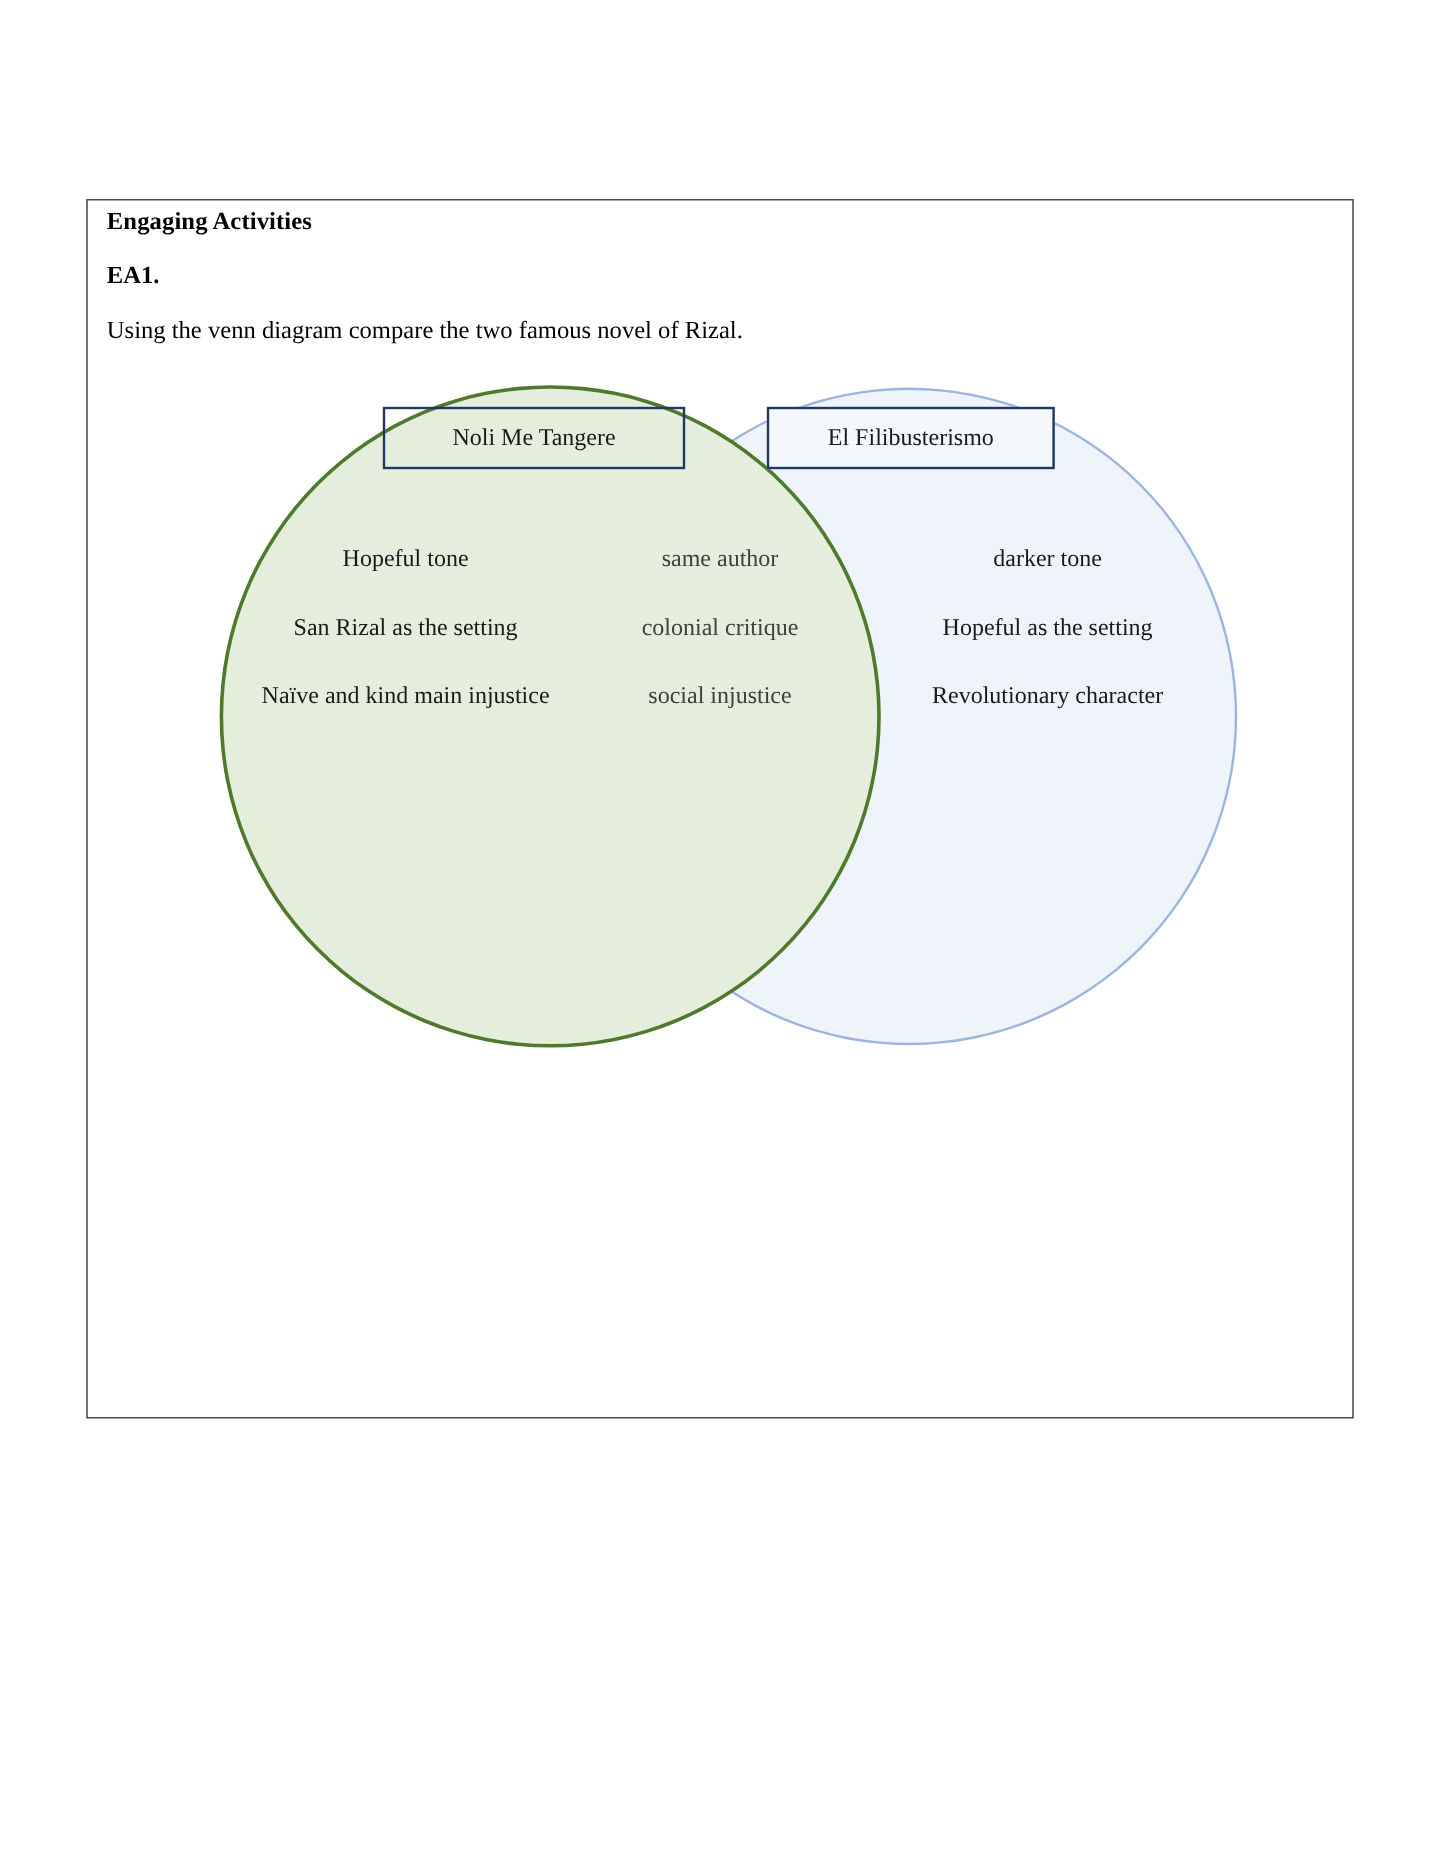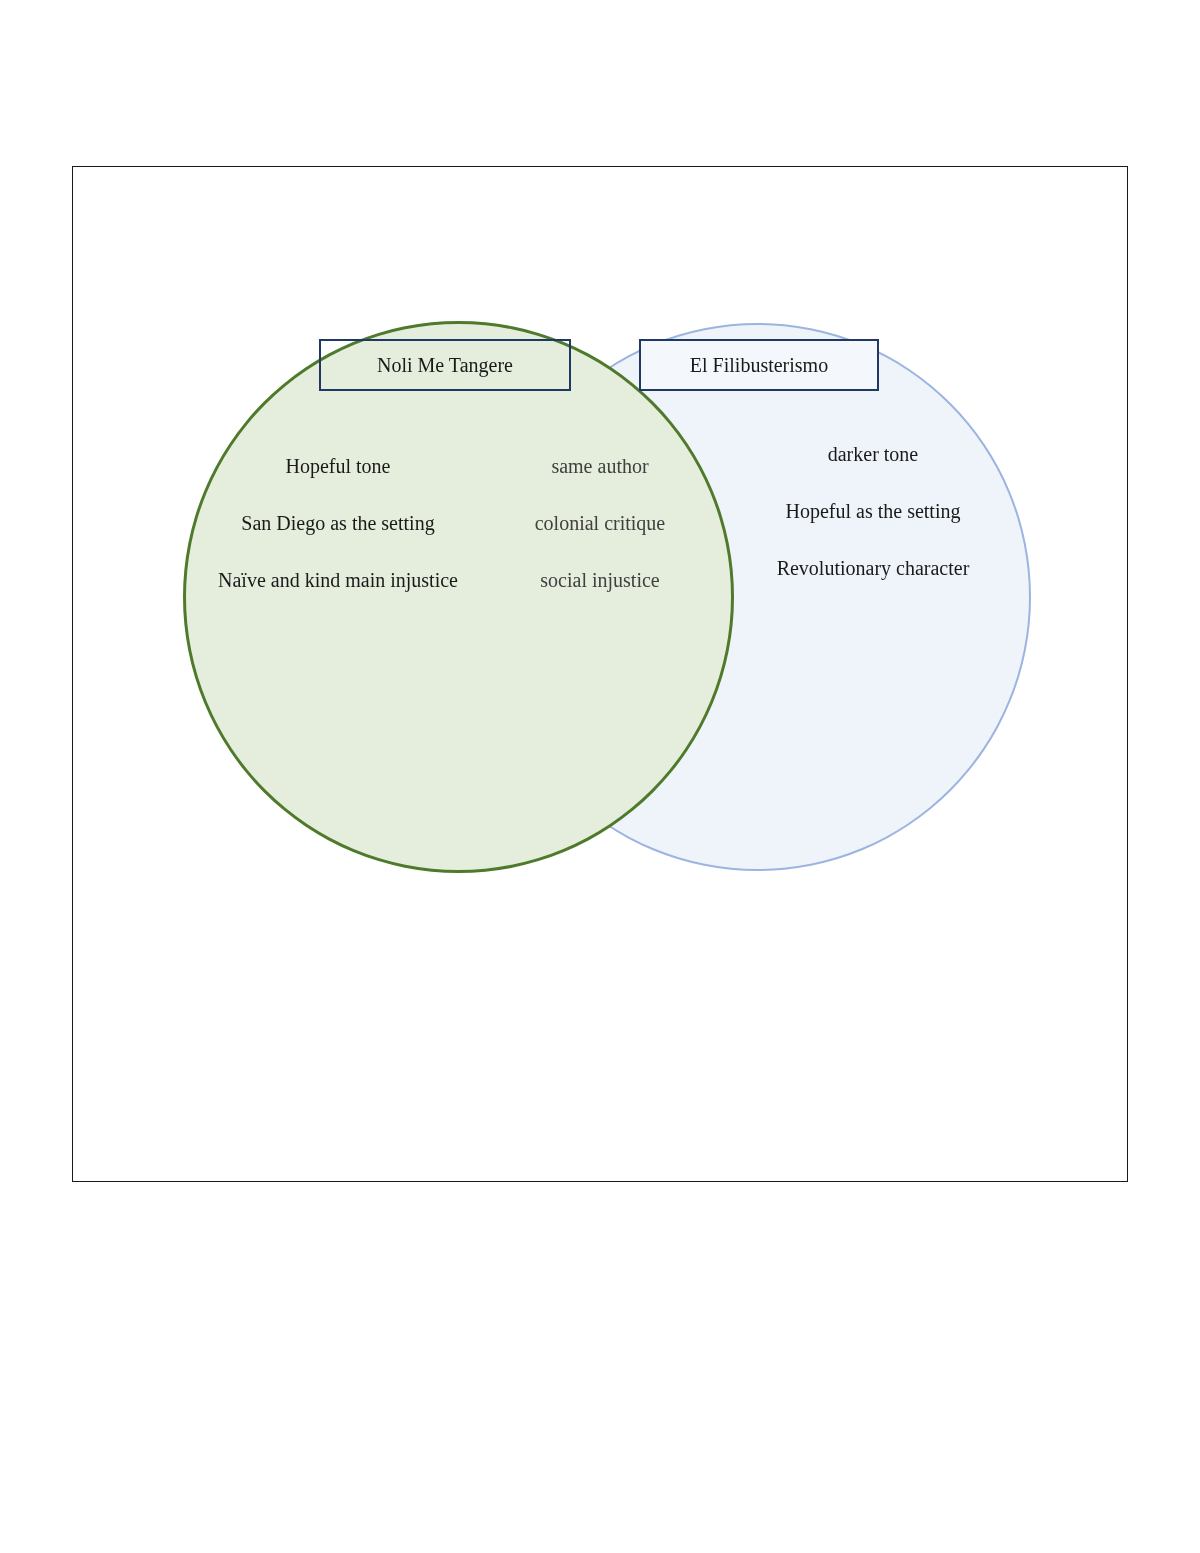--- a/index.html
+++ b/index.html
@@ -145,52 +145,57 @@
   }
   .items-center {
     left: 432px;
     top: 278px;
     width: 190px;
     align-items: center;
     color: #404040;
   }
   .items-right {
     left: 630px;
-    top: 266px;
+    top: 278px;
     width: 340px;
     align-items: center;
     color: #1a1a1a;
   }
   .items-left .venn-item  { text-align: center; }
   .items-center .venn-item{ text-align: center; }
   .items-right .venn-item { text-align: center; }
 </style>
 </head>
 <body>
 
 <div class="page-frame">
 
+  <div class="header-block">
+    <p class="heading-main">Engaging Activities</p>
+    <p class="heading-sub">EA1.</p>
+    <p class="instruction-line">Using the venn diagram compare the two famous novel of Rizal.</p>
+  </div>
 
   <div class="venn-stage">
 
     <div class="venn-circle circle-right"></div>
 
     <div class="venn-circle circle-left"></div>
 
     <div class="venn-title-box title-box-right">
       <span>El Filibusterismo</span>
     </div>
 
     <div class="venn-title-box title-box-left">
       <span>Noli Me Tangere</span>
     </div>
 
     <div class="venn-items items-left">
       <div class="venn-item">Hopeful tone</div>
-      <div class="venn-item">San Diego as the setting</div>
+      <div class="venn-item">San Rizal as the setting</div>
       <div class="venn-item">Naïve and kind main injustice</div>
     </div>
 
     <div class="venn-items items-center">
       <div class="venn-item">same author</div>
       <div class="venn-item">colonial critique</div>
       <div class="venn-item">social injustice</div>
     </div>
 
     <div class="venn-items items-right">

